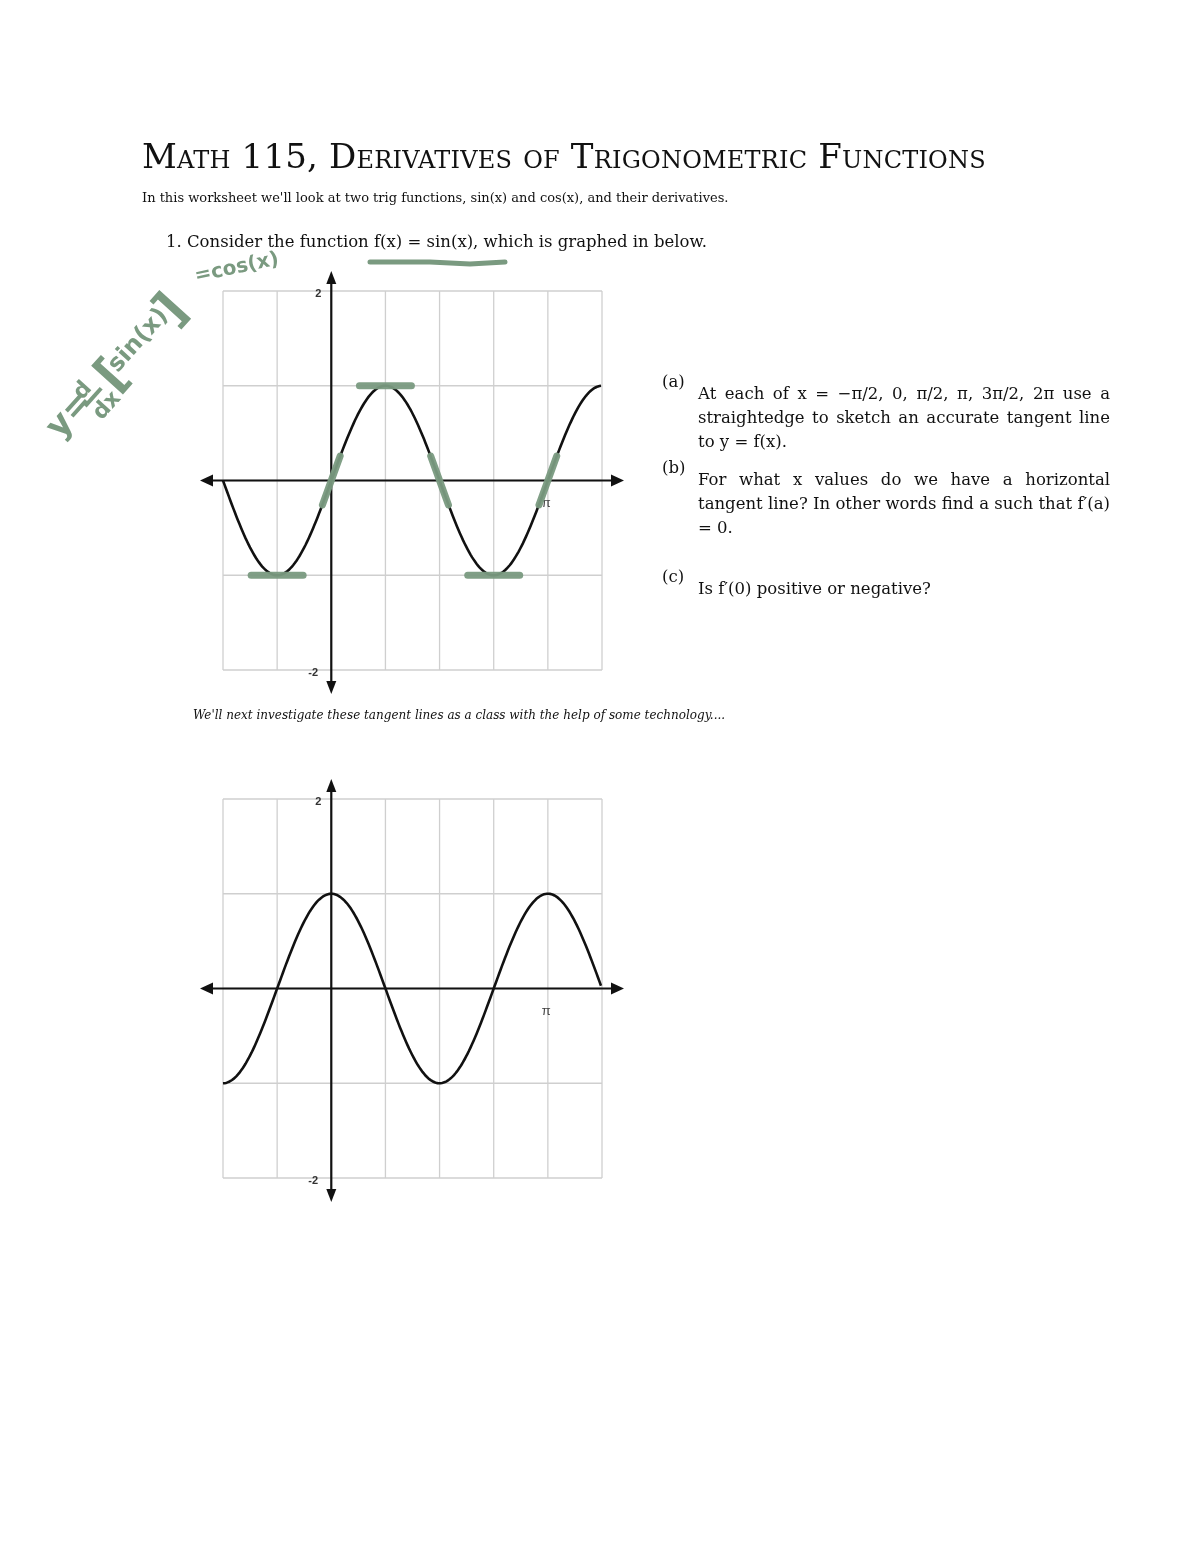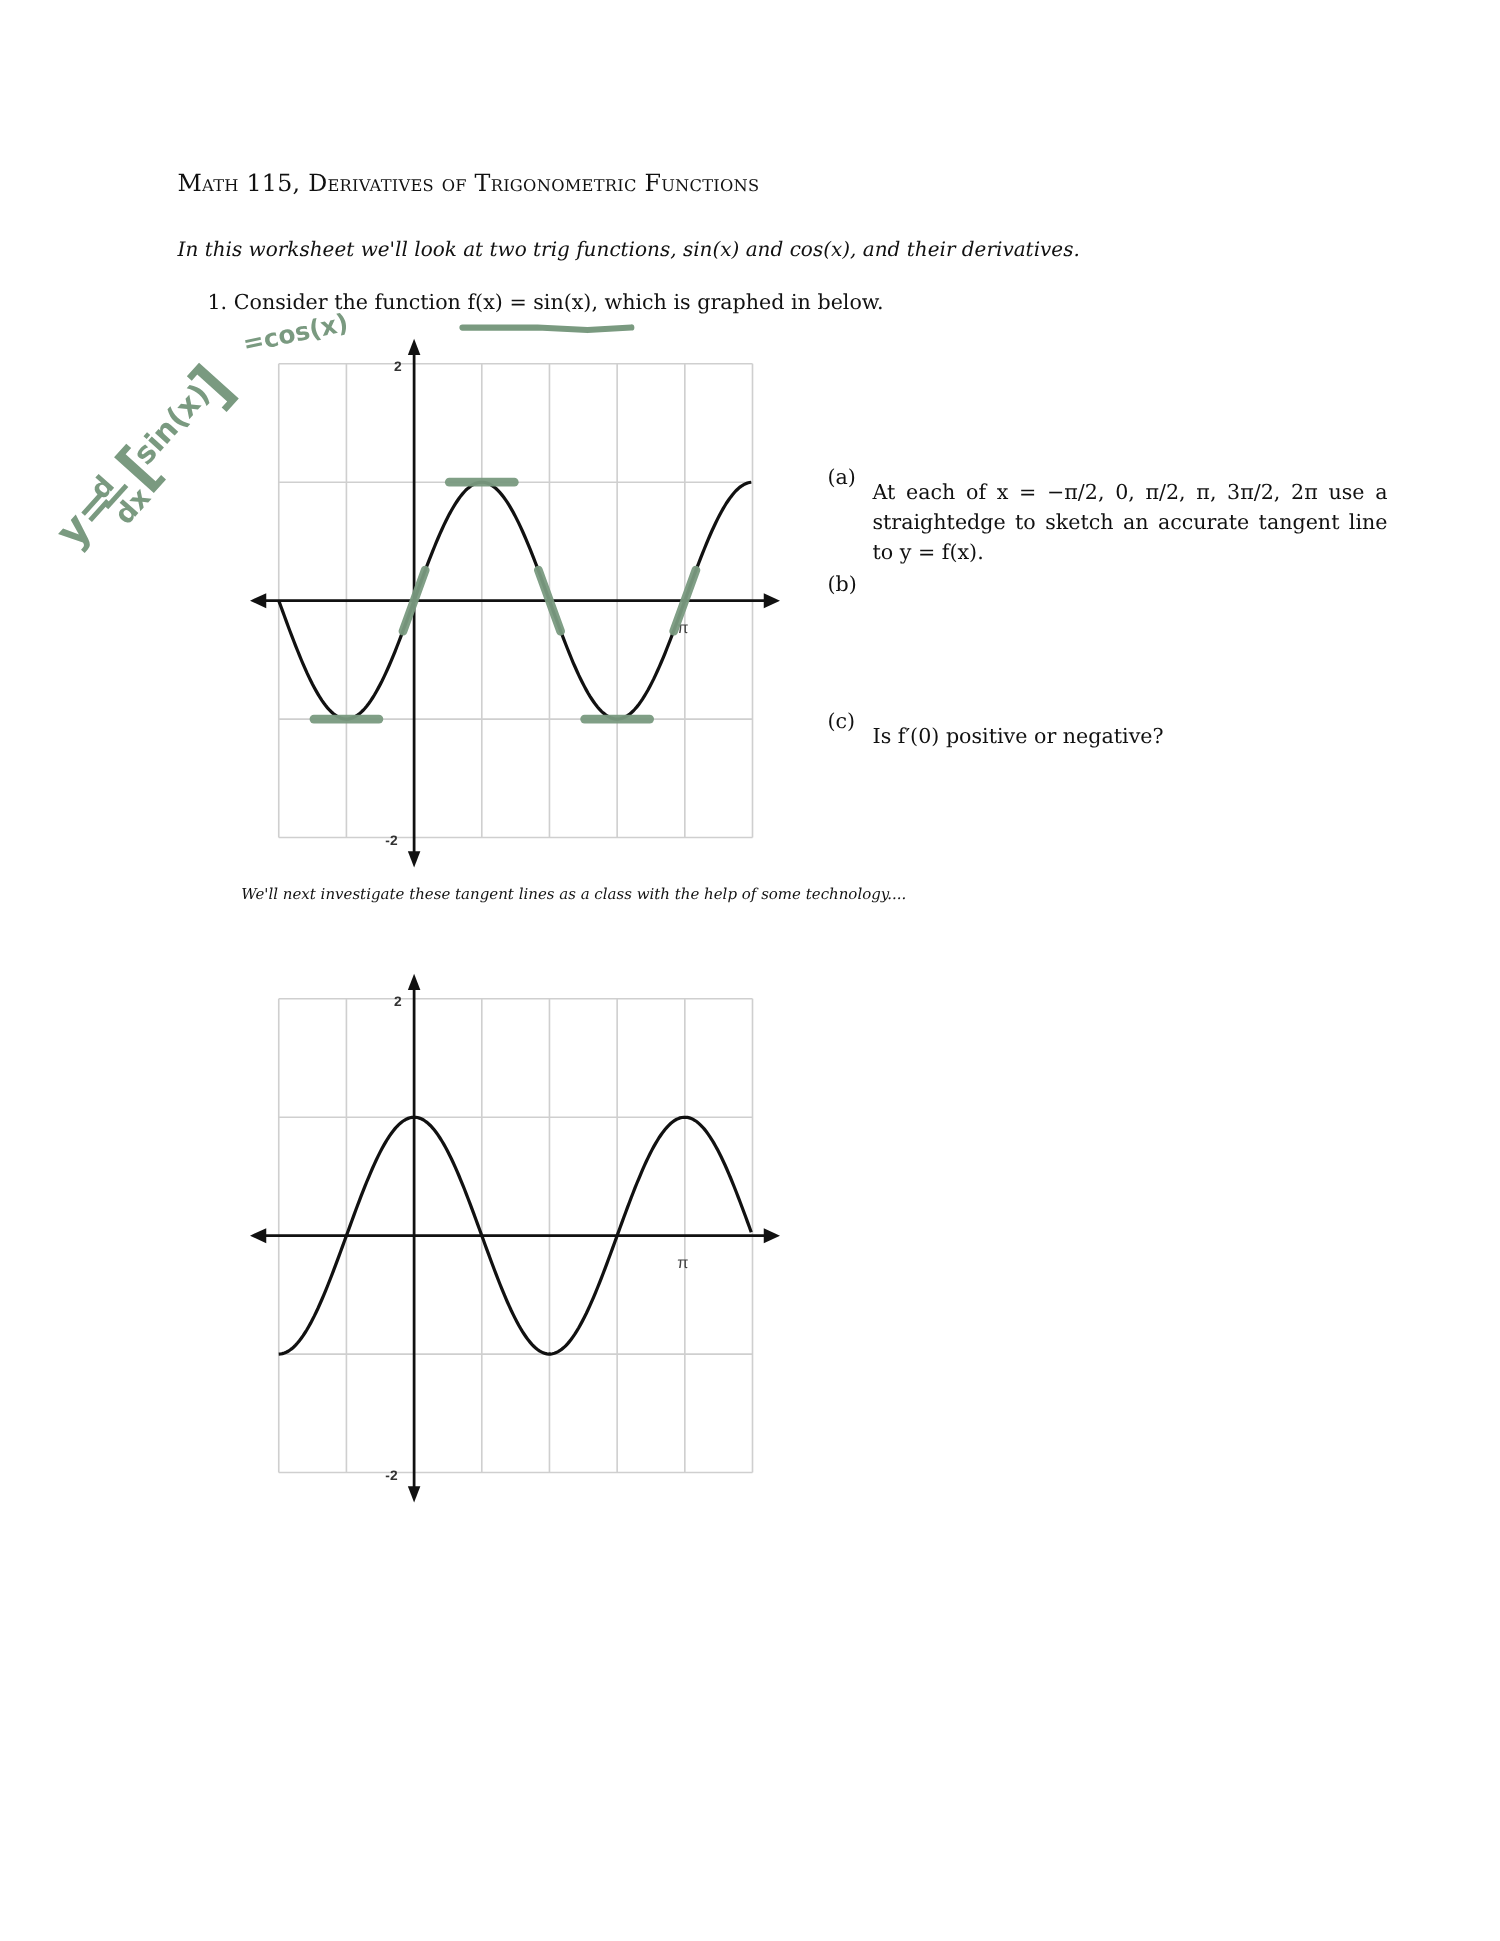--- a/index.html
+++ b/index.html
@@ -1,19 +1,19 @@
 <!DOCTYPE html>
 <html><head>
 <meta charset="utf-8">
 <style>
   html, body { margin:0; padding:0; background:#ffffff; }
   body { width:1200px; height:1553px; position:relative; overflow:hidden; font-family:"DejaVu Serif", serif; color:#111; }
   .abs { position:absolute; }
-  .title { left:142px; top:136px; font-size:19px; font-variant:small-caps; letter-spacing:0.2px; white-space:nowrap; }
-  .intro { left:142px; top:190px; font-size:16px; white-space:nowrap;font-style:italic; }
+  .title { left:142px; top:136px; font-size:34px; font-variant:small-caps; letter-spacing:0.2px; white-space:nowrap; }
+  .intro { left:142px; top:190px; font-size:13px; white-space:nowrap; }
   .q1 { left:166px; top:232px; font-size:16.5px; white-space:nowrap; }
   .item { font-size:16.5px; line-height:24px; }
   .item .lbl { position:absolute; left:0; top:0; }
   .item .txt { position:absolute; left:36px; top:0; text-align:justify; width:412px;margin-top:12px; }
   .note { left:193px; top:708px; font-size:12px; font-style:italic; white-space:nowrap; }
   svg text { font-family:"Liberation Sans", sans-serif; }
   .hand { font-family:"DejaVu Sans", sans-serif; font-weight:bold; fill:#7a9a80; }
 </style>
 </head>
 <body>
@@ -24,20 +24,21 @@
   <span>1.</span>
   <span>Consider the function f(x) = sin(x), which is graphed in below.</span>
 </div>
 
 <div class="abs item" style="left:662px; top:370px; width:450px; height:76px;">
   <span class="lbl">(a)</span>
   <span class="txt">At each of x = −π/2, 0, π/2, π, 3π/2, 2π use a straightedge to sketch an accurate tangent line to y = f(x).</span>
 </div>
 <div class="abs item" style="left:662px; top:456px; width:450px; height:76px;">
   <span class="lbl">(b)</span>
+  <span class="txt">For what x values do we have a horizontal tangent line? In other words find a such that f′(a) = 0.</span>
 </div>
 <div class="abs item" style="left:662px; top:565px; width:450px; height:26px;">
   <span class="lbl">(c)</span>
   <span class="txt">Is f′(0) positive or negative?</span>
 </div>
 
 <div class="abs note">We'll next investigate these tangent lines as a class with the help of some technology....</div>
 
 <svg class="abs" style="left:0; top:0;" width="1200" height="1553">
   <g id="graph1">

